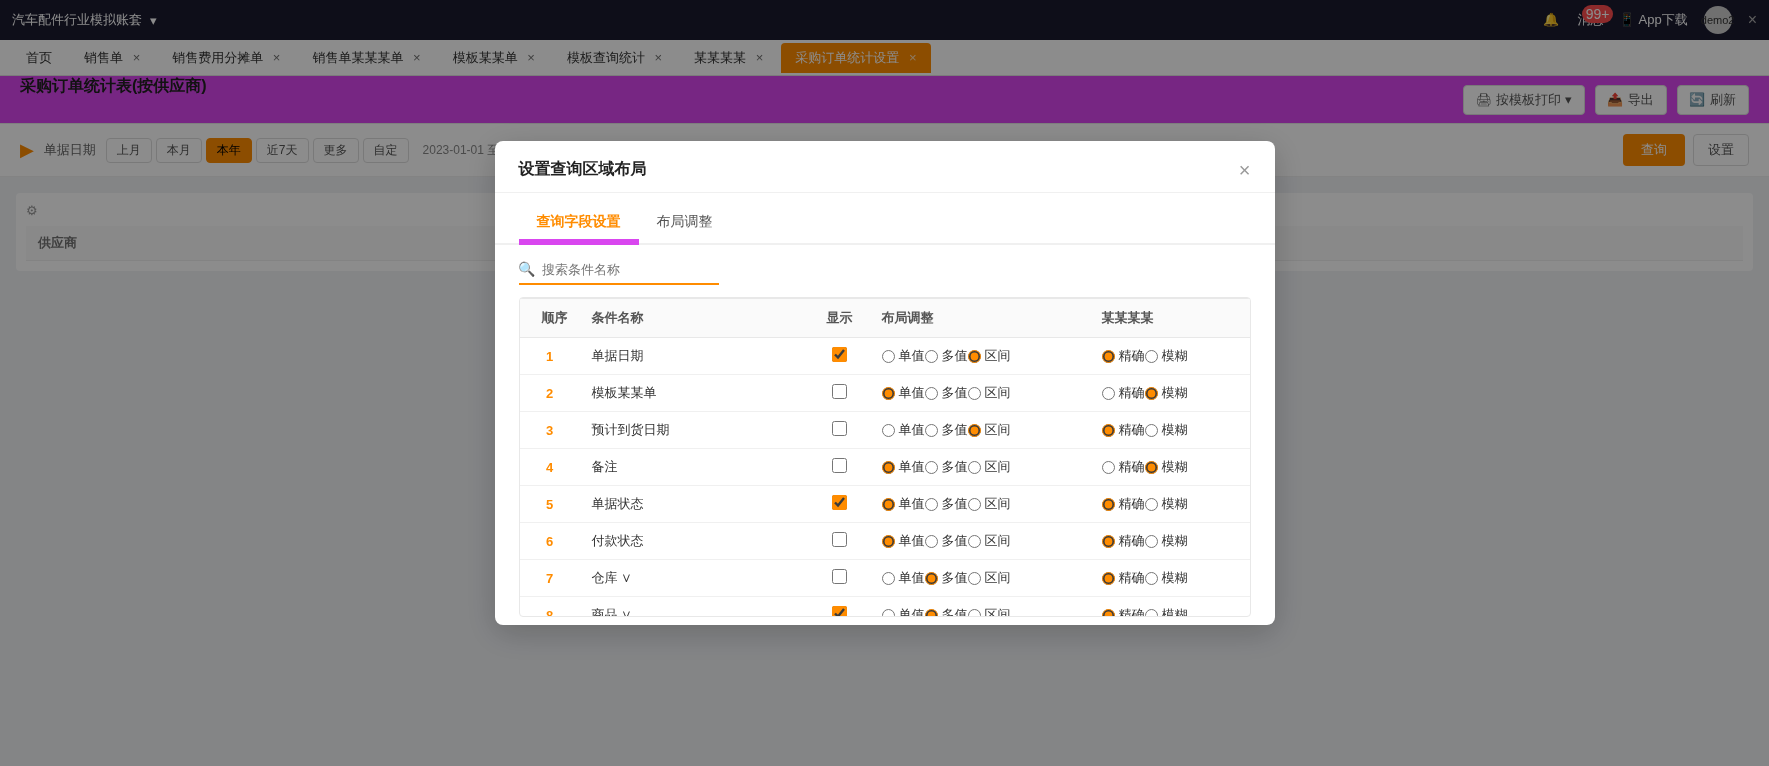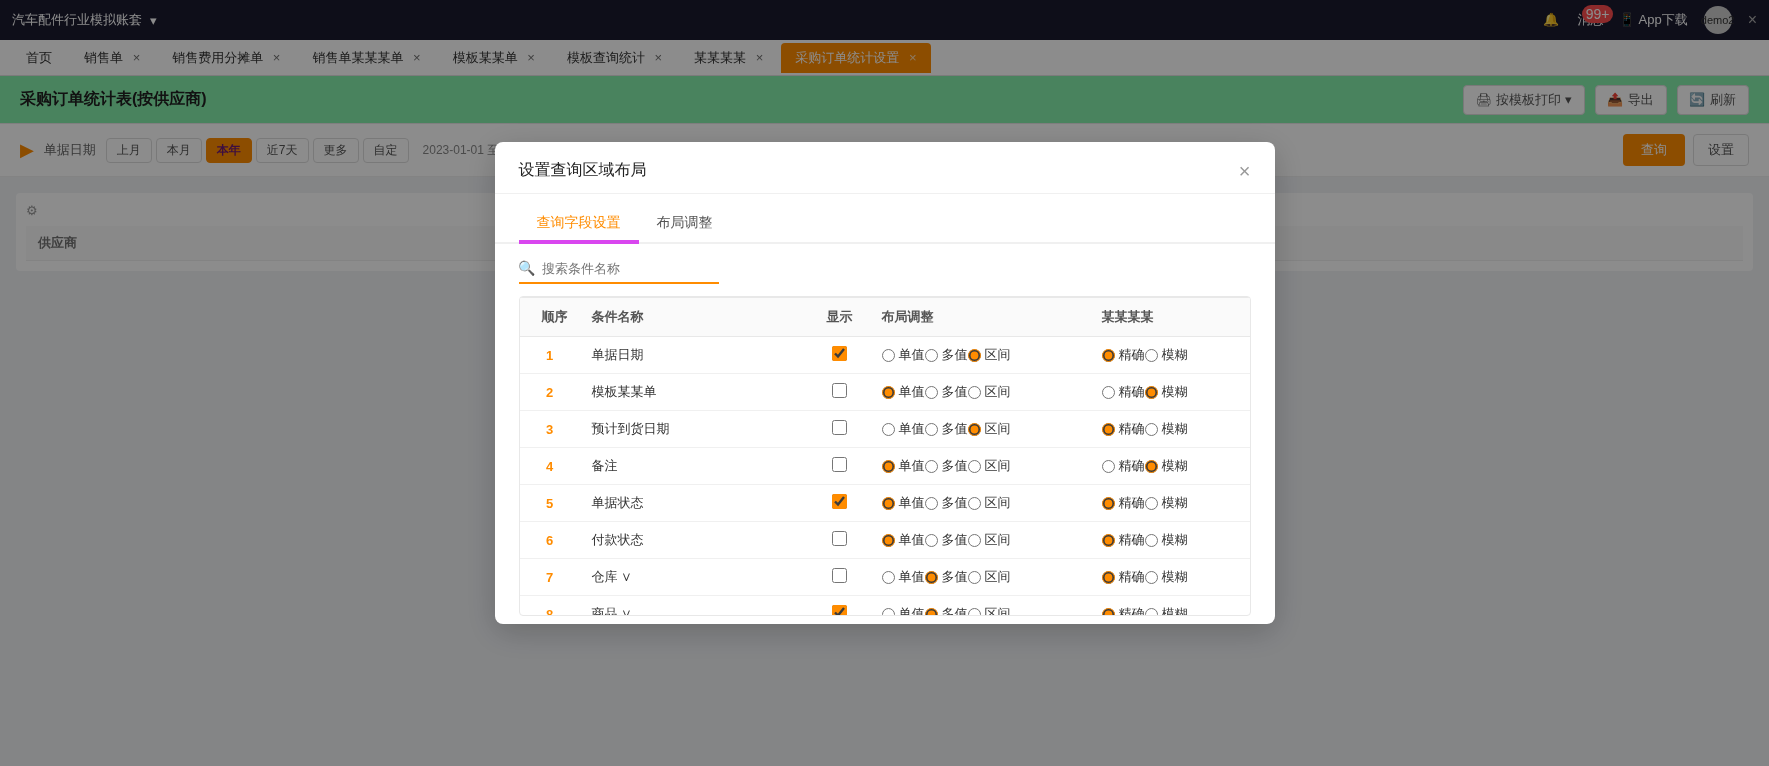--- a/index.html
+++ b/index.html
@@ -48,24 +48,23 @@
     }
     .navtab.active {
       background: #ff8c00;
       color: #fff;
     }
     .navtab .close-tab { margin-left: 6px; color: inherit; opacity: 0.7; cursor: pointer; }
 
     
     .page-header {
       height: 48px;
-      background: #86efac;
+      background: #d946ef;
       border-bottom: 1px solid #e8e8e8;
       display: flex;
-      align-items: center;
       justify-content: space-between;
       padding: 0 20px;
     }
     .page-title { font-size: 16px; font-weight: 600; color: #222; }
     .page-actions { display: flex; gap: 10px; align-items: center; }
     .btn-print {
       background: #fff; border: 1px solid #ddd; border-radius: 4px;
       padding: 5px 12px; cursor: pointer; font-size: 13px; color: #555;
       display: flex; align-items: center; gap: 4px;
     }
@@ -90,21 +89,21 @@
       border-bottom: 1px solid #eee;
     }
     .filter-toggle { color: #ff8c00; cursor: pointer; font-size: 18px; }
     .filter-label { font-size: 13px; color: #666; }
     .filter-btns { display: flex; gap: 4px; }
     .filter-btn {
       padding: 3px 10px; border-radius: 4px; border: 1px solid #ddd;
       background: #fff; cursor: pointer; font-size: 12px; color: #555;
     }
     .filter-btn.active {
-      background: #ff8c00; color: #701a75; border-color: #ff8c00; font-weight: bold;
+      background: #ff8c00; color: #000000; border-color: #ff8c00;
     }
     .date-range { font-size: 12px; color: #888; margin-left: 4px; }
     .action-btns { margin-left: auto; display: flex; gap: 8px; }
     .btn-query {
       background: #ff8c00; color: #fff; border: none; border-radius: 4px;
       padding: 6px 18px; cursor: pointer; font-size: 13px;
     }
     .btn-setting {
       background: #fff; border: 1px solid #ddd; border-radius: 4px;
       padding: 6px 14px; cursor: pointer; font-size: 13px; color: #555;
@@ -146,43 +145,43 @@
       box-shadow: 0 8px 32px rgba(0,0,0,0.2);
       position: relative;
     }
     .modal-header {
       padding: 18px 24px 12px;
       border-bottom: 1px solid #f0f0f0;
       display: flex;
       align-items: center;
       justify-content: space-between;
     }
-    .modal-title { font-size: 16px; font-weight: 400; color: #222; }
+    .modal-title { font-size: 16px; font-weight: 700; color: #222; }
     .modal-close {
       cursor: pointer; font-size: 20px; color: #999; line-height: 1;
       background: none; border: none;
     }
     .modal-tabs {
       display: flex;
       gap: 0;
       padding: 12px 24px 0;
       border-bottom: 2px solid #f0f0f0;
     }
     .modal-tab {
       padding: 8px 18px;
       cursor: pointer;
       font-size: 14px;
       color: #555;
       border-bottom: 2px solid transparent;
       margin-bottom: -2px;
     }
     .modal-tab.active {
       color: #ff8c00;
-      border-bottom: 4px solid #d946ef;
-      font-weight: 400;
+      border-bottom: 6px solid #d946ef;
+      font-weight: 700;
     }
     .modal-body {
       flex: 1;
       overflow: hidden;
       display: flex;
       flex-direction: column;
       padding: 16px 24px 8px;
     }
     .search-bar {
       display: flex;

